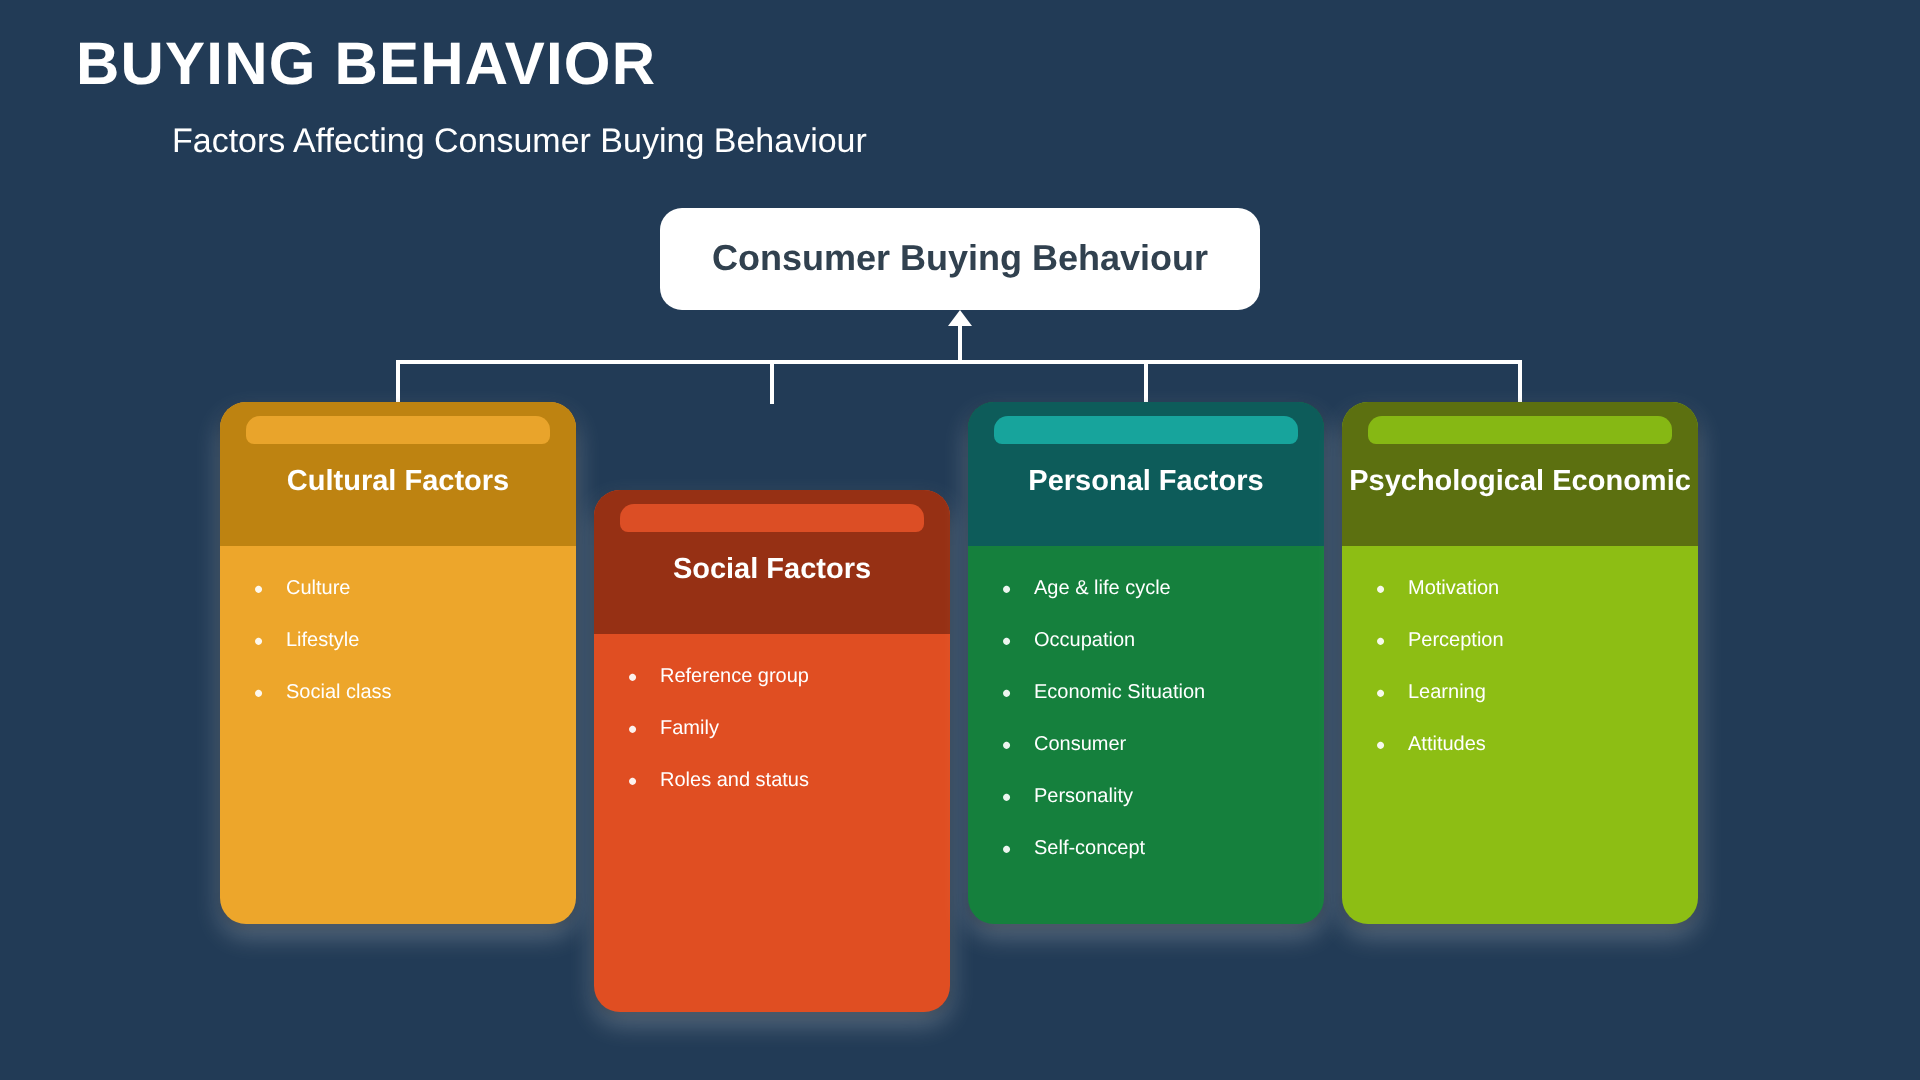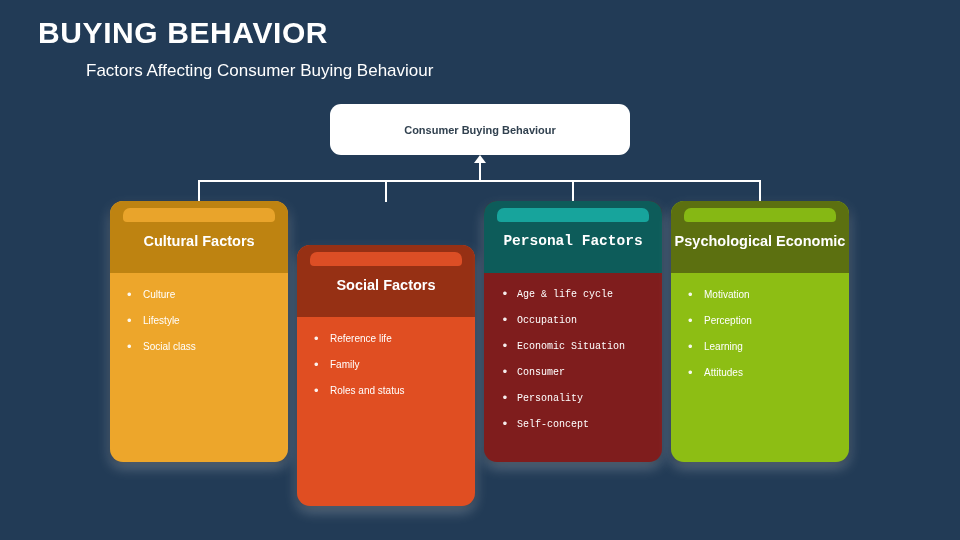--- a/index.html
+++ b/index.html
@@ -52,21 +52,21 @@
     top: 104px;
     width: 300px;
     height: 51px;
     background: #ffffff;
     border-radius: 11px;
     display: flex;
     align-items: center;
     justify-content: center;
   }
   .root-node-label {
-    font-size: 11px;
+    font-size: 18px;
     font-weight: bold;
     color: #31414F;
     white-space: nowrap;
   }
 
   
   .conn {
     position: absolute;
     background: #ffffff;
   }
@@ -214,34 +214,34 @@
   </div>
 
   <div class="card card-2" style="background: rgb(224, 78, 34); margin-top: 44px;">
     <div class="card-head" style="background: rgb(150, 48, 20);">
       <div class="card-tab" style="background: rgb(220, 78, 37);"></div>
       <div class="card-title">Social Factors</div>
     </div>
     <div class="card-body">
         <div class="bullet-row">
           <span class="bullet-dot">•</span>
-          <span class="bullet-text">Reference life</span>
+          <span class="bullet-text">Reference group</span>
         </div>
         <div class="bullet-row">
           <span class="bullet-dot">•</span>
           <span class="bullet-text">Family</span>
         </div>
         <div class="bullet-row">
           <span class="bullet-dot">•</span>
           <span class="bullet-text">Roles and status</span>
         </div>
       </div>
   </div>
 
-  <div class="card card-3" style="background: #7f1d1d; font-family: Liberation Mono, monospace;">
+  <div class="card card-3" style="background: #15803d;">
     <div class="card-head" style="background: rgb(13, 92, 90);">
       <div class="card-tab" style="background: rgb(23, 164, 156);"></div>
       <div class="card-title">Personal Factors</div>
     </div>
     <div class="card-body">
         <div class="bullet-row">
           <span class="bullet-dot">•</span>
           <span class="bullet-text">Age &amp; life cycle</span>
         </div>
         <div class="bullet-row">

